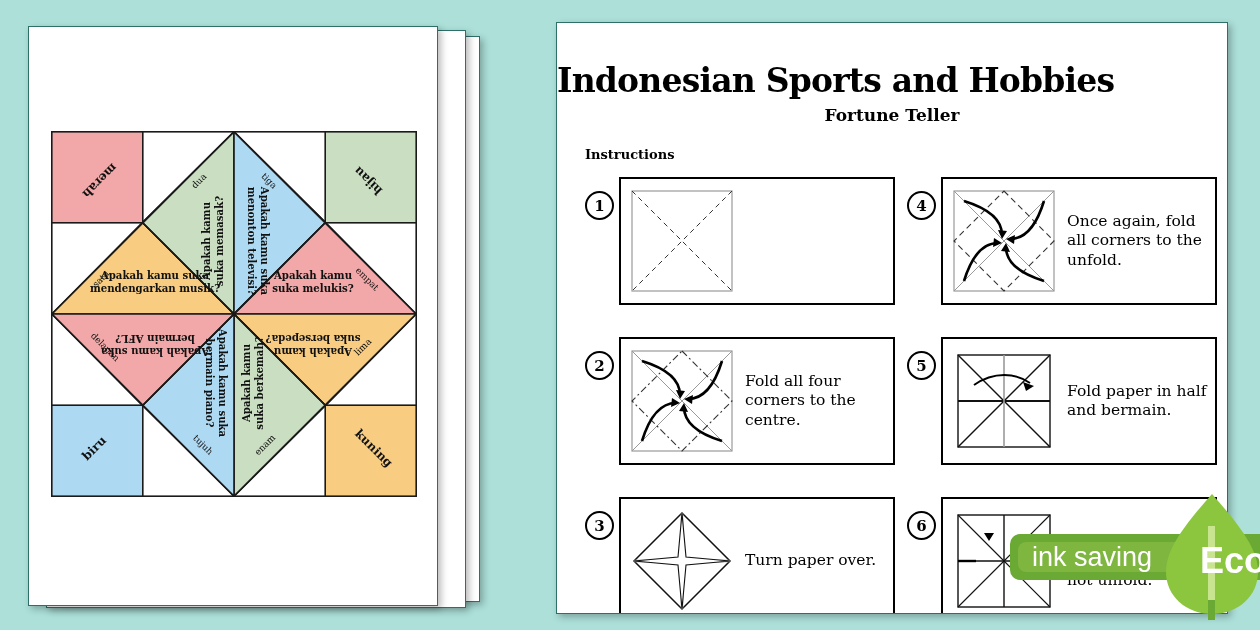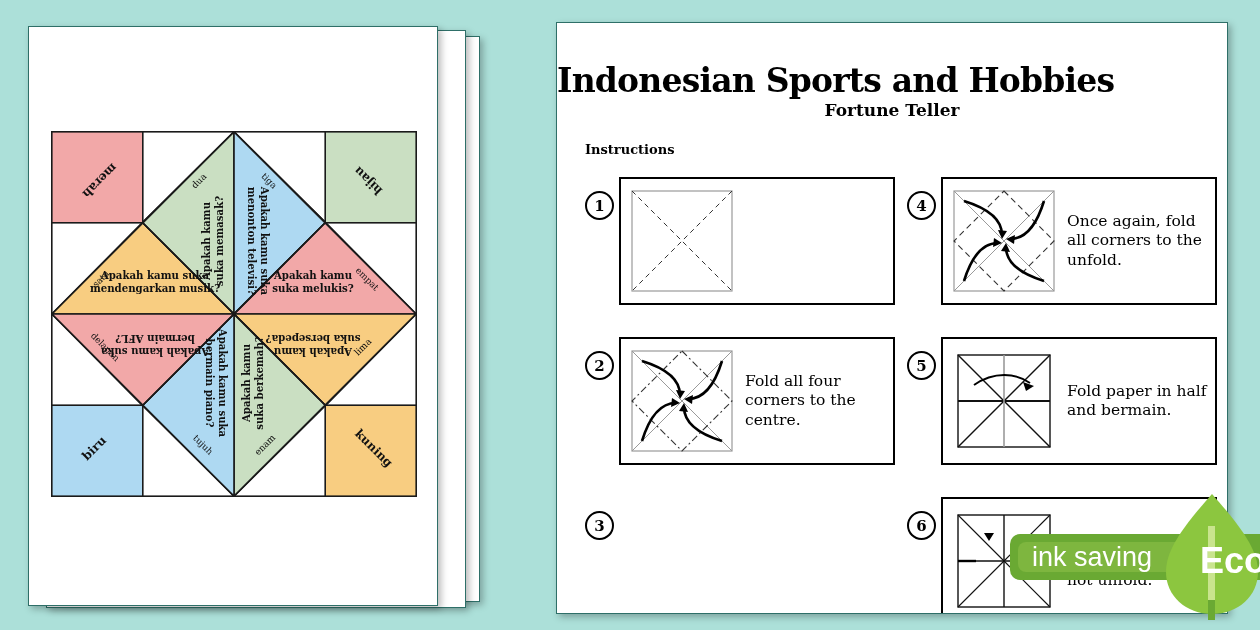--- a/index.html
+++ b/index.html
@@ -36,20 +36,21 @@
     font-size: 33px;
     color: #000;
     margin-top: 38px;
     letter-spacing: -0.8px;
   }
   #page-right .subtitle {
     text-align: center;
     font-family: "DejaVu Serif", serif;
     font-weight: bold;
     font-size: 17px;
+    margin-top: 5px;
   }
   #page-right .instr-head {
     font-family: "DejaVu Serif", serif;
     font-weight: bold;
     font-size: 13px;
     margin: 22px 0 0 28px;
   }
   .steps-grid {
     position: absolute;
     left: 20px; top: 148px;
@@ -338,20 +339,31 @@
               <path d="M24,38 C44,24 66,26 80,36" fill="none" stroke="#000" stroke-width="2"></path>
               <polygon points="84,39 73,35 76,44" fill="#000"></polygon>
             </svg>
           </div>
           <div class="step-text">Fold paper in half and bermain.</div>
         </div>
       </div>
 
       <div class="step">
         <div class="step-num">3</div>
+        <div class="step-box">
+          <div class="step-fig">
+            <svg width="108" height="108" viewBox="0 0 108 108">
+              <polygon points="54,6 102,54 54,102 6,54" fill="#fff" stroke="#111" stroke-width="1.5"></polygon>
+              <line x1="54" y1="6" x2="54" y2="102" stroke="#9a9a9a" stroke-width="2.4"></line>
+              <line x1="6" y1="54" x2="102" y2="54" stroke="#9a9a9a" stroke-width="2.4"></line>
+              <path d="M54,6 L58,50 L102,54 L58,58 L54,102 L50,58 L6,54 L50,50 Z" fill="#fff" stroke="#111" stroke-width="1.1"></path>
+            </svg>
+          </div>
+          <div class="step-text">Turn paper over.</div>
+        </div>
       </div>
 
       <div class="step">
         <div class="step-num">6</div>
         <div class="step-box">
           <div class="step-fig">
             <svg width="108" height="108" viewBox="0 0 108 108">
               <rect x="8" y="8" width="92" height="92" fill="#fff" stroke="#111" stroke-width="1.4"></rect>
               <line x1="54" y1="8" x2="54" y2="100" stroke="#111" stroke-width="1.4"></line>
               <line x1="8" y1="54" x2="100" y2="54" stroke="#111" stroke-width="1.4"></line>

